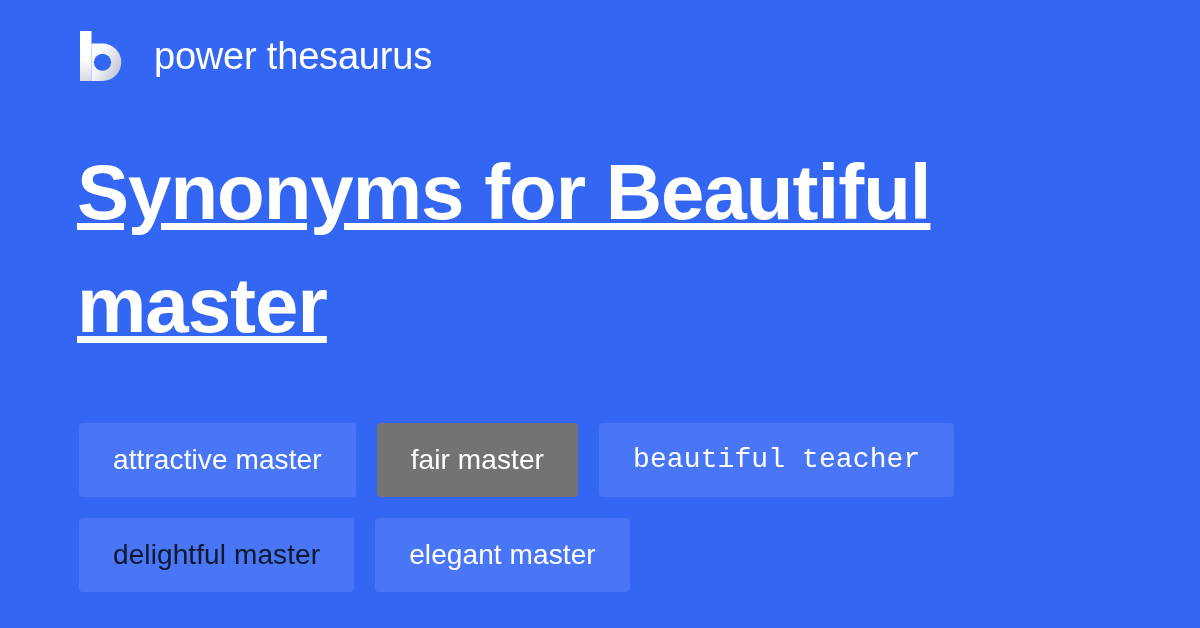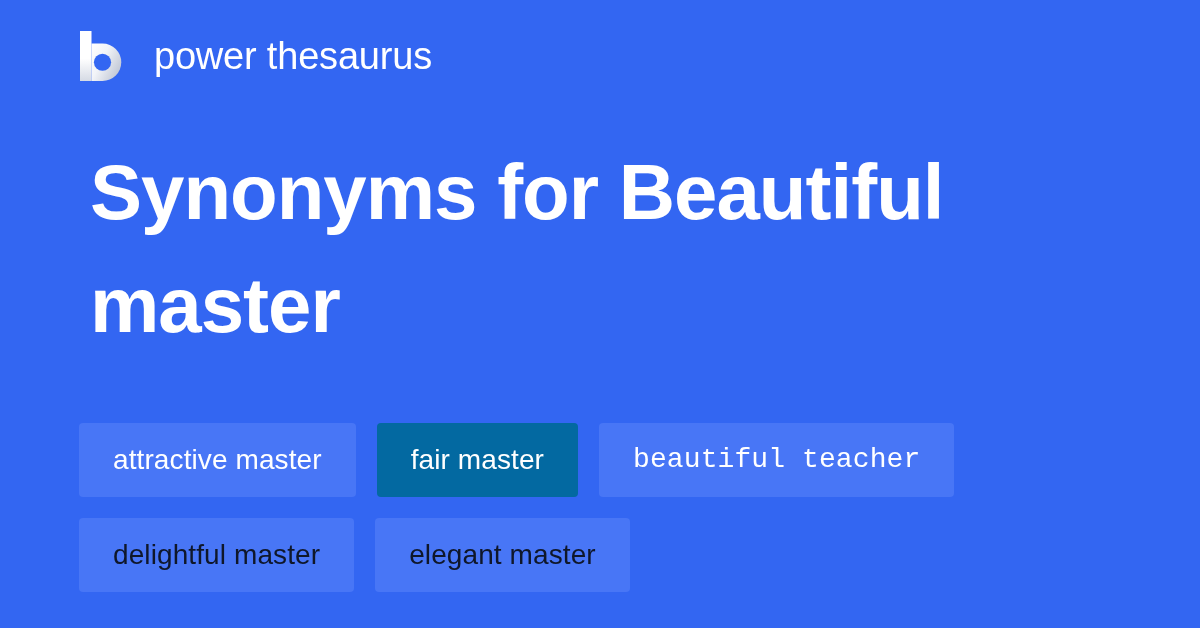--- a/index.html
+++ b/index.html
@@ -48,29 +48,30 @@
     font-weight: 400;
     color: #ffffff;
     letter-spacing: -0.2px;
     white-space: nowrap;
     display: block;
   }
 
   
   #headline {
     position: absolute;
-    left: 90px;
+    left: 77px;
     top: 136px;
     width: 1000px;
     margin: 0;
     font-size: 78px;
     line-height: 113px;
     font-weight: 700;
     color: #ffffff;
     letter-spacing: -1px;
+    text-decoration: underline;
   }
 
   
   #chips {
     position: absolute;
     left: 79px;
     top: 423px;
     width: 1050px;
     display: flex;
     flex-wrap: wrap;
@@ -123,19 +124,19 @@
         <circle cx="23.5" cy="32.25" r="8.6" fill="#3366f2"></circle>
       </svg>
     </span>
     <span id="brand-name" style="color: rgb(255, 255, 255);">power thesaurus</span>
   </div>
 
   <h1 id="headline" style="color: rgb(255, 255, 255);">Synonyms for Beautiful master</h1>
 
   <div id="chips">
     <div class="chip" style="background: rgb(72, 118, 246); color: rgb(255, 255, 255);">attractive master</div>
-    <div class="chip" style="background: #0369a1; color: rgb(255, 255, 255);">fair master</div>
+    <div class="chip" style="background: #737373; color: rgb(255, 255, 255);">fair master</div>
     <div class="chip" style="background: rgb(72, 118, 246); color: rgb(255, 255, 255); font-family: Liberation Mono, monospace;">beautiful teacher</div>
     <div class="chip" style="background: rgb(72, 118, 246); color: #0f172a;">delightful master</div>
-    <div class="chip" style="background: rgb(72, 118, 246); color: #0f172a;">elegant master</div>
+    <div class="chip" style="background: rgb(72, 118, 246); color: #ffffff;">elegant master</div>
   </div>
 
 </div>
 
 </body></html>

